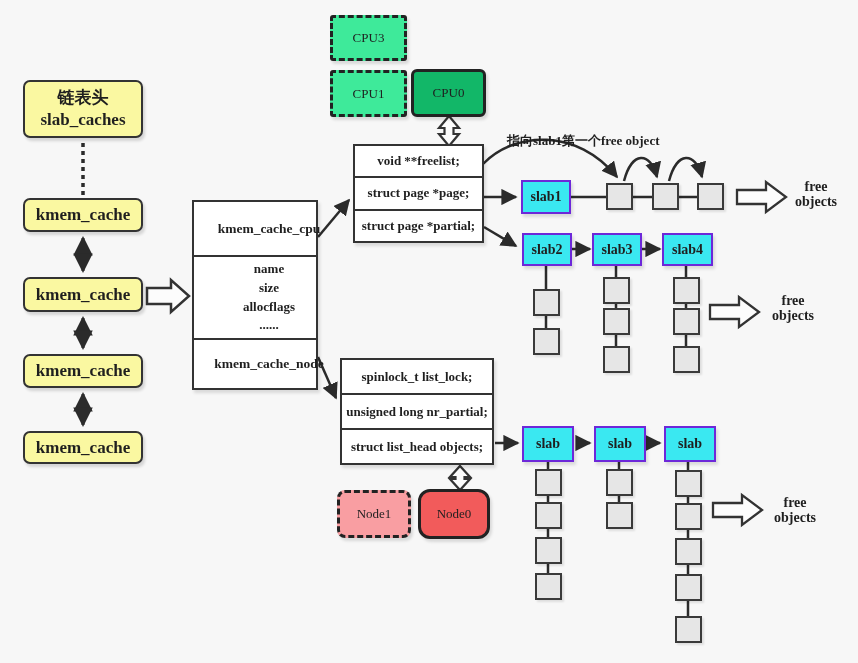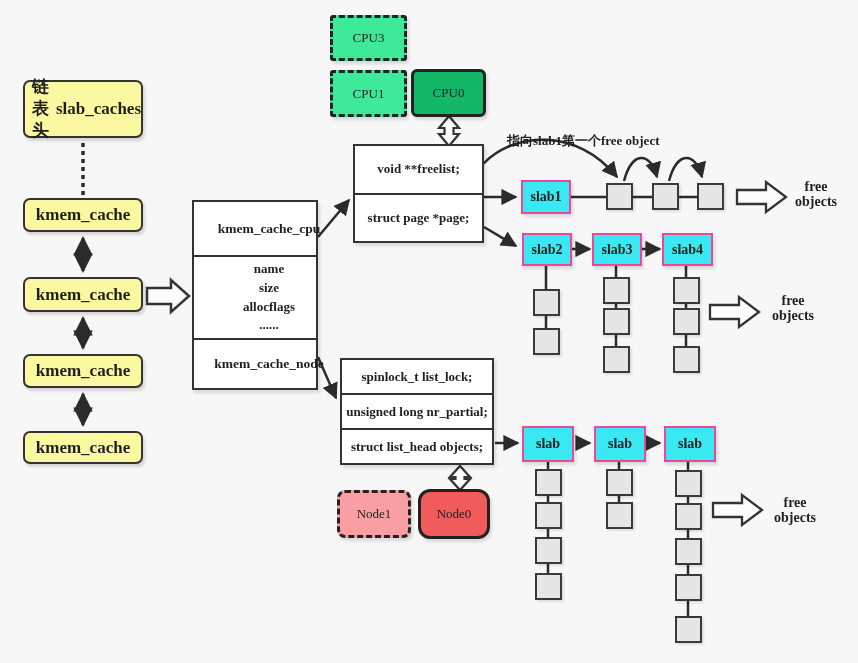--- a/index.html
+++ b/index.html
@@ -6,39 +6,39 @@
   #stage{
     position:relative;width:858px;height:663px;overflow:hidden;
     background:#f7f7f7;
     font-family:"Liberation Serif","DejaVu Serif",serif;
     color:#1f1f1f;
   }
   #connectors{position:absolute;left:0;top:0;width:858px;height:663px;}
   .box{position:absolute;box-sizing:border-box;display:flex;align-items:center;justify-content:center;text-align:center;}
   .yellow{background:#faf8a1;border:2px solid #333;border-radius:7px;
           box-shadow:2px 3px 3px rgba(0,0,0,.14);font-weight:bold;font-size:17px;}
-  .head{flex-direction:row;line-height:1.3;font-size:17px;}
+  .head{flex-direction:column;line-height:1.3;font-size:17px;}
   .cpu{border:3px dashed #222;background:#3eea9a;font-size:13px;border-radius:3px;
        box-shadow:2px 3px 3px rgba(0,0,0,.12);}
   .cpu.solid{border:3px solid #222;background:#12b768;border-radius:6px;}
   .nodebox{border:3px dashed #222;background:#f99ea2;font-size:13px;border-radius:8px;
        box-shadow:2px 3px 3px rgba(0,0,0,.12);}
   .nodebox.solid{border:3px solid #222;background:#f25b5b;border-radius:12px;}
   .struct{background:#fff;border:2px solid #333;flex-direction:column;align-items:stretch;
           box-shadow:2px 3px 3px rgba(0,0,0,.12);padding:0;}
   .struct .row{flex:1;display:flex;align-items:center;justify-content:center;
           font-weight:bold;font-size:13px;border-bottom:2px solid #333;}
   .struct .row:last-child{border-bottom:none;}
   .center{background:#fff;border:2px solid #333;flex-direction:column;align-items:stretch;
           box-shadow:2px 3px 3px rgba(0,0,0,.12);}
   .center .sec{display:flex;flex-direction:column;align-items:center;justify-content:center;
           font-weight:bold;font-size:13.5px;border-bottom:2px solid #333;padding-left:28px;}
   .center .sec:last-child{border-bottom:none;}
   .center .fields{line-height:1.45;font-size:13px;}
-  .cyan{background:#3ae8f1;border:2px solid #ec4899;font-weight:bold;font-size:14px;
+  .cyan{background:#3ae8f1;border:2px solid #6d28d9;font-weight:bold;font-size:14px;
         box-shadow:2px 3px 3px rgba(0,0,0,.12);}
   .sq{position:absolute;box-sizing:border-box;width:27px;height:27px;background:#e6e6e6;
       border:2px solid #3a3a3a;box-shadow:2px 2px 2px rgba(0,0,0,.10);}
   .freelabel{position:absolute;font-weight:bold;font-size:14px;line-height:1.05;text-align:center;width:70px;}
   .pointer-label{position:absolute;font-weight:bold;font-size:13px;white-space:nowrap;}
 </style>
 </head>
 <body>
 
 <div id="stage">
@@ -114,20 +114,21 @@
     <div class="sec" style="height:48px;">kmem_cache_node</div>
   </div>
 
   <div class="box cpu" style="left:330px;top:15px;width:77px;height:46px;">CPU3</div>
   <div class="box cpu" style="left:330px;top:70px;width:77px;height:47px;">CPU1</div>
   <div class="box cpu solid" style="left:411px;top:69px;width:75px;height:48px;">CPU0</div>
 
   <div class="box struct" style="left:353px;top:144px;width:131px;height:99px;">
     <div class="row">void **freelist;</div>
     <div class="row">struct page *page;</div>
+    <div class="row">struct page *partial;</div>
   </div>
 
   <div class="box struct" style="left:340px;top:358px;width:154px;height:107px;">
     <div class="row">spinlock_t list_lock;</div>
     <div class="row">unsigned long nr_partial;</div>
     <div class="row">struct list_head objects;</div>
   </div>
 
   <div class="box nodebox" style="left:337px;top:490px;width:74px;height:48px;">Node1</div>
   <div class="box nodebox solid" style="left:418px;top:489px;width:72px;height:50px;">Node0</div>

